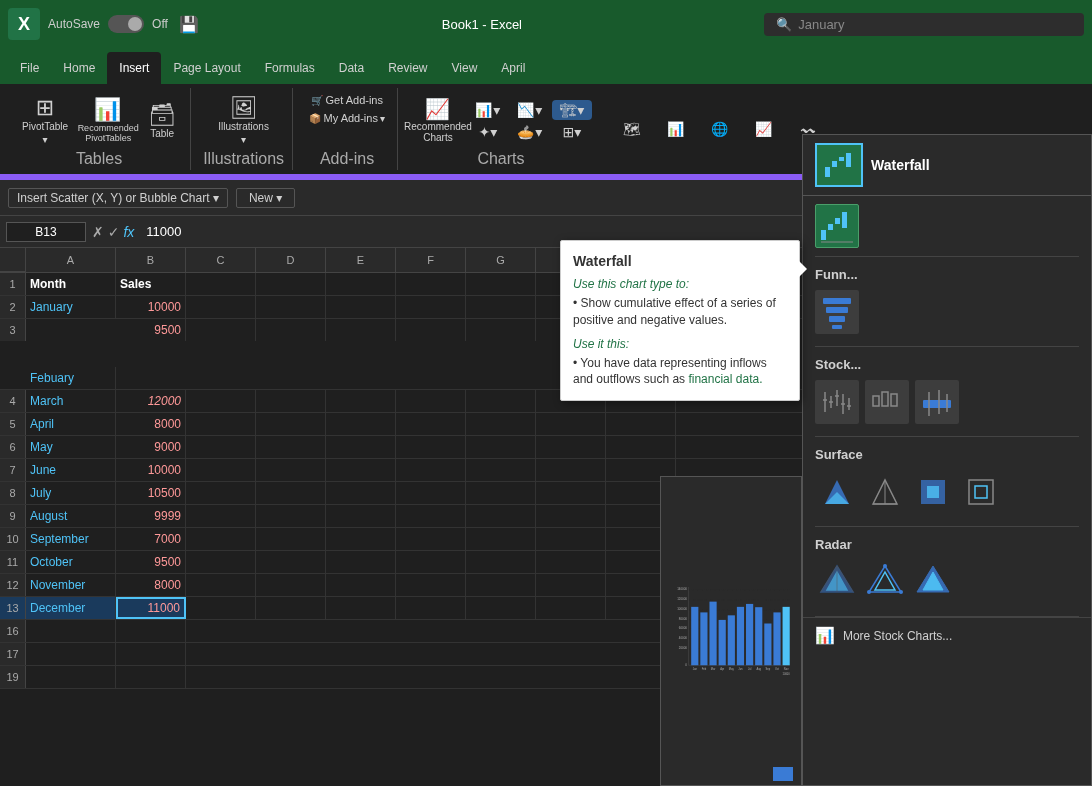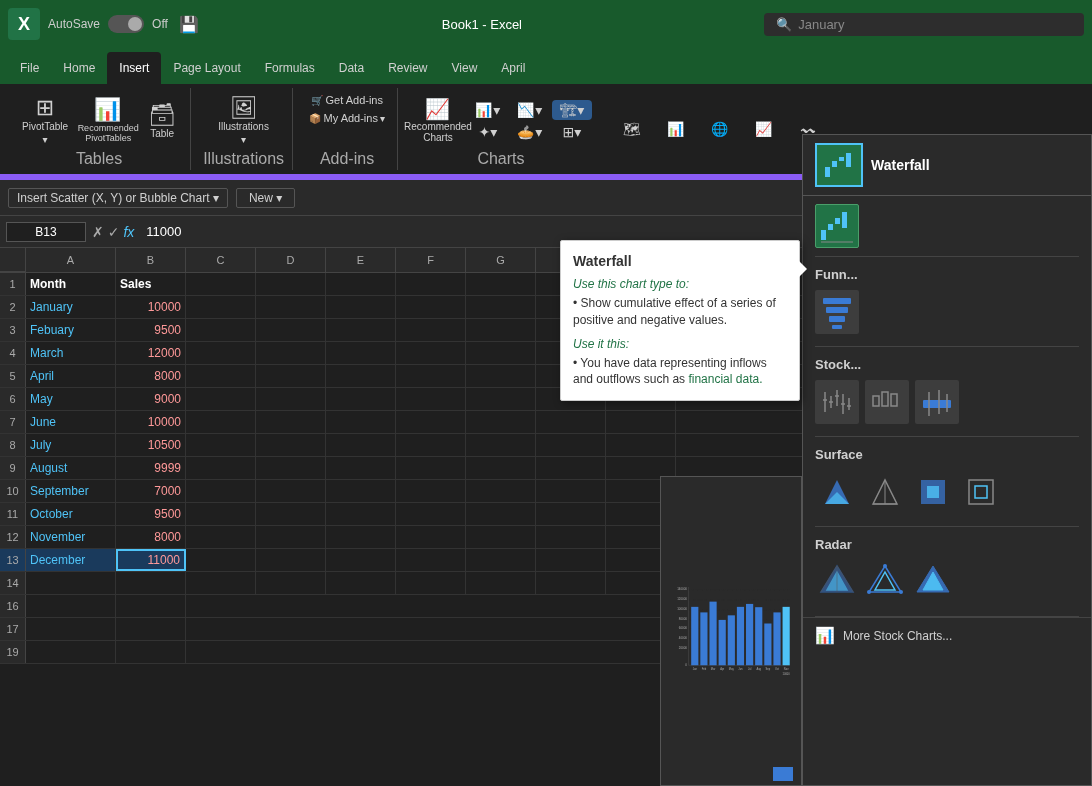--- a/index.html
+++ b/index.html
@@ -266,35 +266,35 @@
         <div class="grid-cell" style="width:70px;"></div>
         <div class="grid-cell" style="width:70px;"></div>
         <div class="grid-cell" style="width:70px;"></div>
         <div class="grid-cell" style="width:70px;"></div>
         <div class="grid-cell" style="width:70px;"></div>
         <div class="grid-cell" style="width:70px;"></div>
       </div>
 
       <div class="grid-row">
         <div class="row-num">3</div>
-        <div class="grid-cell col-a" style="width:90px;">Febuary</div>
+        <div class="grid-cell col-a" style="width:90px;margin-top:48px;">Febuary</div>
         <div class="grid-cell col-b" style="width:70px;text-align:right;justify-content:flex-end;">9500</div>
         <div class="grid-cell" style="width:70px;"></div>
         <div class="grid-cell" style="width:70px;"></div>
         <div class="grid-cell" style="width:70px;"></div>
         <div class="grid-cell" style="width:70px;"></div>
         <div class="grid-cell" style="width:70px;"></div>
         <div class="grid-cell" style="width:70px;"></div>
         <div class="grid-cell" style="width:70px;"></div>
       </div>
 
       <div class="grid-row">
         <div class="row-num">4</div>
         <div class="grid-cell col-a" style="width:90px;">March</div>
-        <div class="grid-cell col-b" style="width:70px;text-align:right;justify-content:flex-end;">12000</div>
+        <div class="grid-cell col-b" style="width:70px;text-align:right;justify-content:flex-end;font-style:italic;">12000</div>
         <div class="grid-cell" style="width:70px;"></div>
         <div class="grid-cell" style="width:70px;"></div>
         <div class="grid-cell" style="width:70px;"></div>
         <div class="grid-cell" style="width:70px;"></div>
         <div class="grid-cell" style="width:70px;"></div>
         <div class="grid-cell" style="width:70px;"></div>
         <div class="grid-cell" style="width:70px;"></div>
       </div>
 
       <div class="grid-row">
@@ -407,32 +407,20 @@
         <div class="grid-cell col-b selected" style="width:70px;justify-content:flex-end;border:2px solid #4fc3f7;">11000</div>
         <div class="grid-cell" style="width:70px;"></div>
         <div class="grid-cell" style="width:70px;"></div>
         <div class="grid-cell" style="width:70px;"></div>
         <div class="grid-cell" style="width:70px;"></div>
         <div class="grid-cell" style="width:70px;"></div>
         <div class="grid-cell" style="width:70px;"></div>
         <div class="grid-cell" style="width:70px;"></div>
       </div>
 
-      <div class="grid-row">
-        <div class="row-num">14</div>
-        <div class="grid-cell" style="width:90px;"></div>
-        <div class="grid-cell" style="width:70px;"></div>
-        <div class="grid-cell" style="width:70px;"></div>
-        <div class="grid-cell" style="width:70px;"></div>
-        <div class="grid-cell" style="width:70px;"></div>
-        <div class="grid-cell" style="width:70px;"></div>
-        <div class="grid-cell" style="width:70px;"></div>
-        <div class="grid-cell" style="width:70px;"></div>
-        <div class="grid-cell" style="width:70px;"></div>
-      </div>
       <div class="grid-row">
         <div class="row-num">16</div>
         <div class="grid-cell" style="width:90px;"></div>
         <div class="grid-cell" style="width:70px;"></div>
         <div class="grid-cell" style="width:480px;"></div>
       </div>
       <div class="grid-row">
         <div class="row-num">17</div>
         <div class="grid-cell" style="width:90px;"></div>
         <div class="grid-cell" style="width:70px;"></div>

